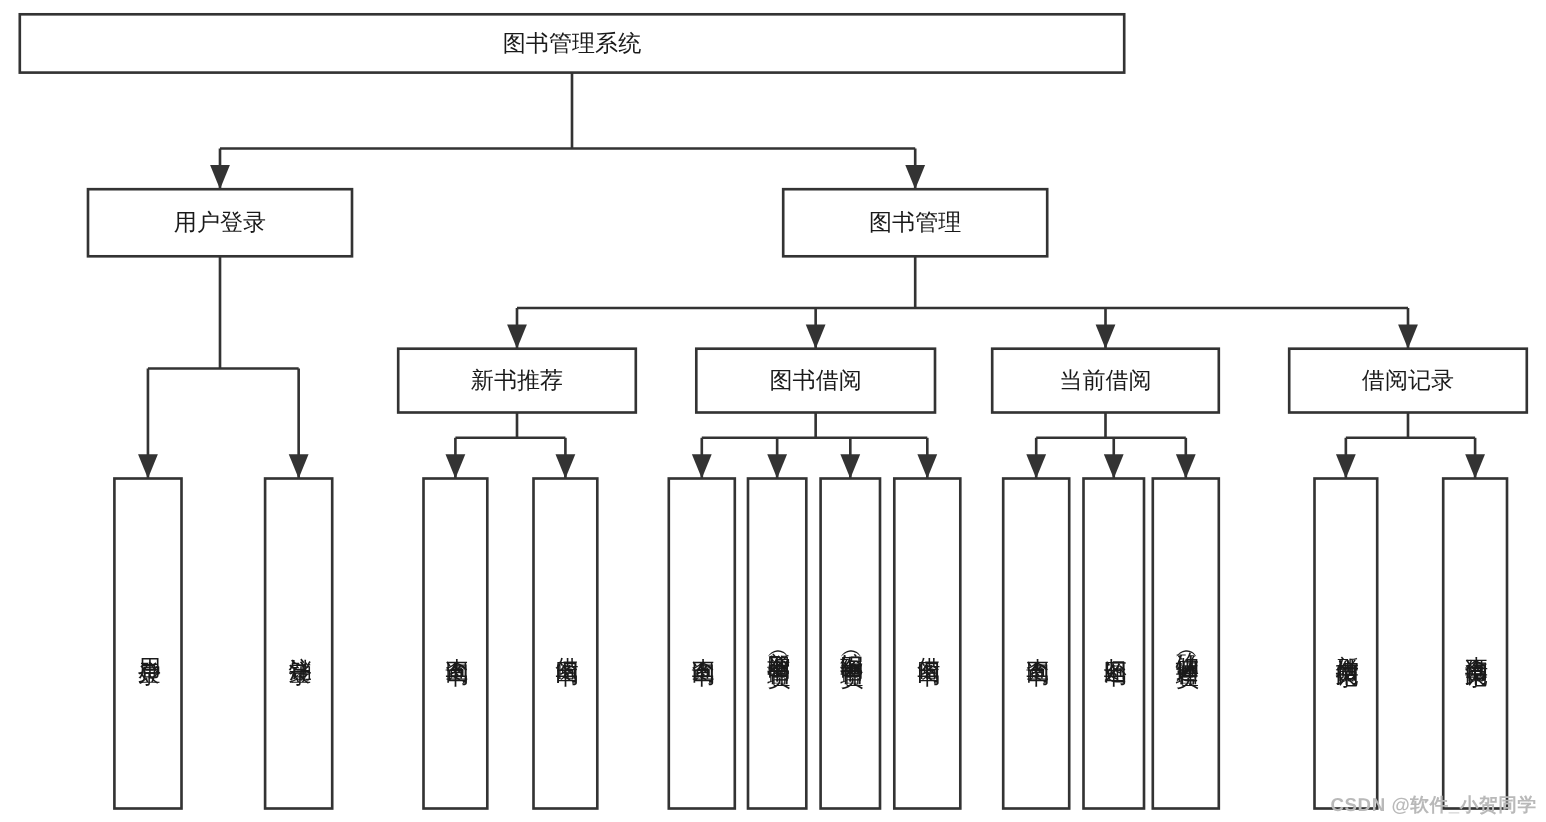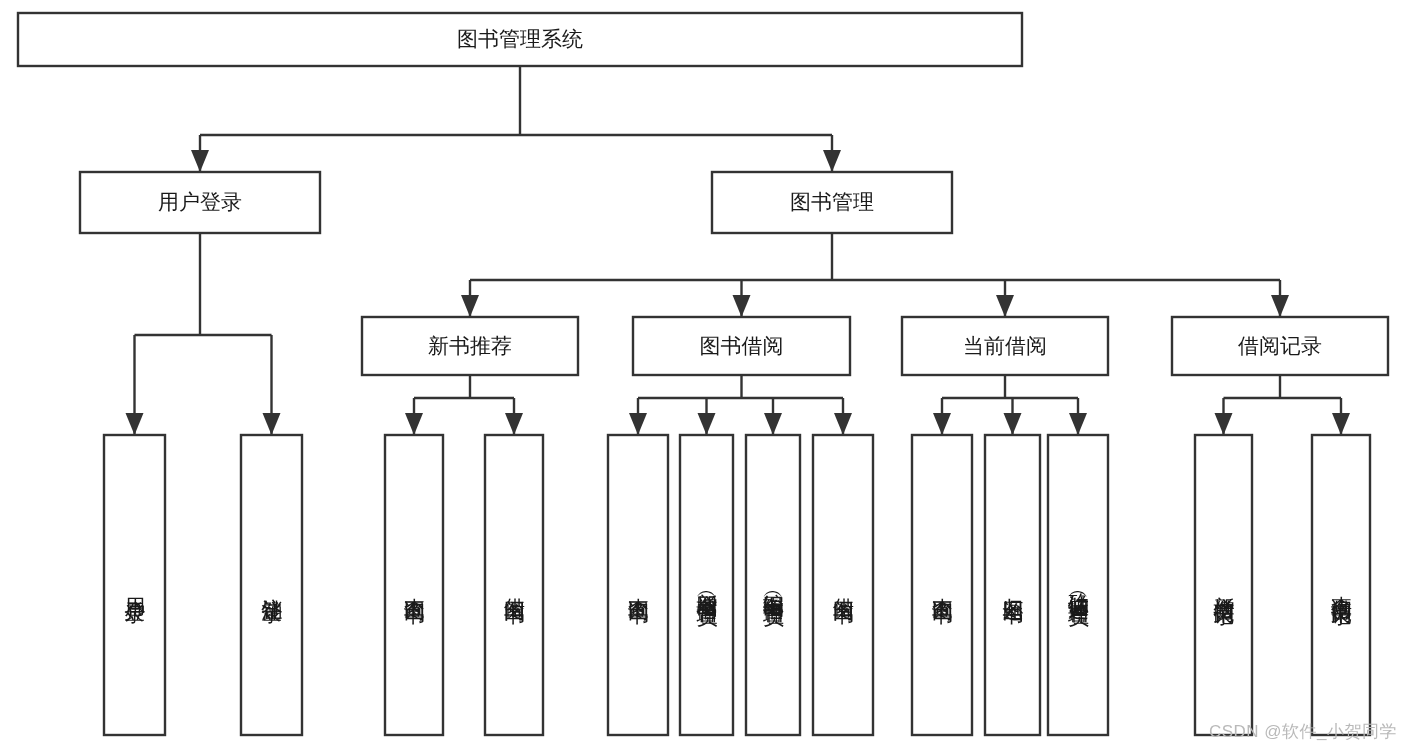--- a/index.html
+++ b/index.html
@@ -66,20 +66,21 @@
   }
   #watermark {
     position: absolute;
     right: 8px;
     bottom: 4px;
     font-family: "Liberation Sans", "DejaVu Sans", sans-serif;
     font-size: 17px;
     color: #b9b9b9;
     letter-spacing: 0.5px;
     white-space: nowrap;
+    font-weight: bold;
   }
 </style>
 </head>
 <body>
 
 <div id="diagram-root">
   <svg id="diagram-svg" viewBox="0 0 1405 747" xmlns="http://www.w3.org/2000/svg">
     <g id="edge-layer">
         <line x1="520" y1="66" x2="520" y2="135" class="conn-line"></line>
         <line x1="200" y1="135" x2="832" y2="135" class="conn-line"></line>

